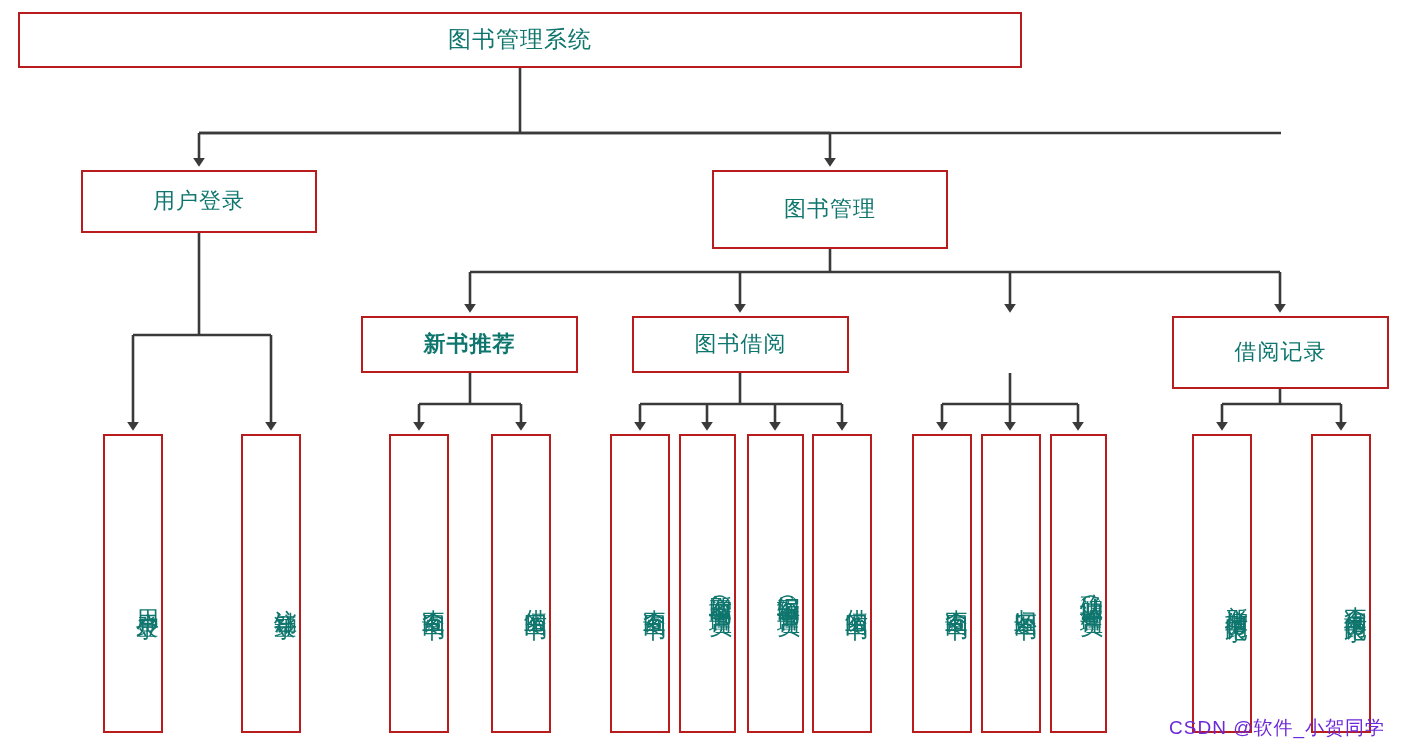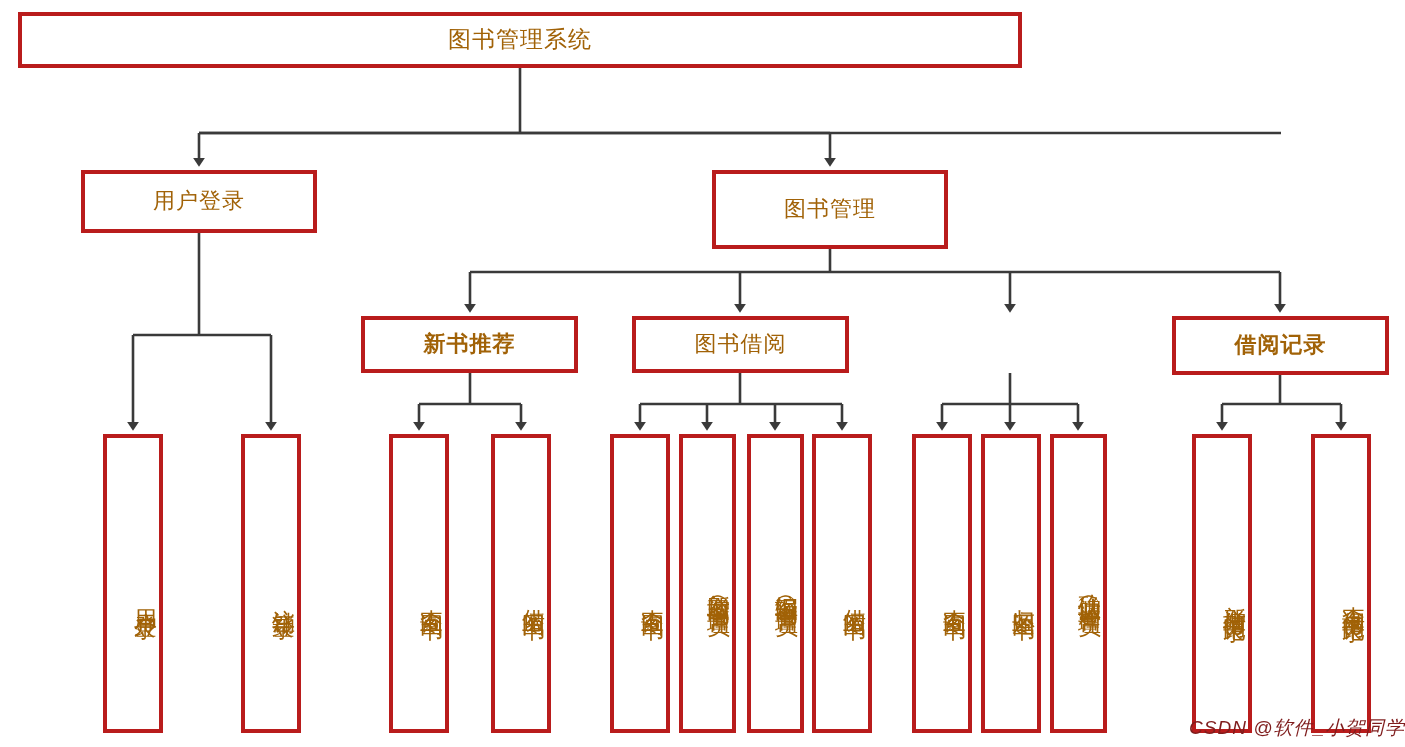--- a/index.html
+++ b/index.html
@@ -21,26 +21,26 @@
     position: absolute;
     left: 0;
     top: 0;
     width: 1405px;
     height: 747px;
     pointer-events: none;
   }
   .node {
     position: absolute;
     box-sizing: border-box;
-    border: 4px solid #b91c1c;
+    border: 2px solid #b91c1c;
     background: #ffffff;
     display: flex;
     align-items: center;
     justify-content: center;
-    color: #a16207;
+    color: #0f766e;
     text-align: center;
   }
   .node.horiz {
     font-size: 22px;
     letter-spacing: 1px;
     line-height: 1.2;
   }
   .node.vert {
     writing-mode: vertical-rl;
     text-orientation: upright;
@@ -49,27 +49,26 @@
     padding-top: 26px;
     align-items: flex-start;
     justify-content: center;
     line-height: 1.15;
   }
   .node.root {
     font-size: 23px;
   }
   #watermark {
     position: absolute;
-    right: 0;
+    right: 20px;
     bottom: 6px;
     font-size: 19px;
-    color: #7f1d1d;
+    color: #6d28d9;
     letter-spacing: 1px;
     white-space: nowrap;
-    font-style: italic;
   }
 </style>
 </head>
 <body>
 
 <div id="canvas">
 
   <svg id="edges" viewBox="0 0 1405 747" xmlns="http://www.w3.org/2000/svg">
     <defs>
       <marker id="arrow" markerWidth="10" markerHeight="12" refX="2.2" refY="6" orient="auto" markerUnits="userSpaceOnUse">
@@ -126,21 +125,21 @@
 
   <div class="node horiz" style="left:81px; top:170px; width:236px; height:63px;">用户登录</div>
 
   <div class="node horiz" style="left:712px; top:170px; width:236px; height:79px;">图书管理</div>
 
   <div class="node horiz" style="left:361px; top:316px; width:217px; height:57px;font-weight:bold;">新书推荐</div>
 
   <div class="node horiz" style="left:632px; top:316px; width:217px; height:57px;">图书借阅</div>
 
 
-  <div class="node horiz" style="left:1172px; top:316px; width:217px; height:59px;font-weight:bold;">借阅记录</div>
+  <div class="node horiz" style="left:1172px; top:316px; width:217px; height:73px;">借阅记录</div>
 
   <div class="node vert" style="left:103px; top:434px; width:60px; height:299px;">用户登录</div>
 
   <div class="node vert" style="left:241px; top:434px; width:60px; height:299px;">注销登录</div>
 
   <div class="node vert" style="left:389px; top:434px; width:60px; height:299px;">查询图书</div>
 
   <div class="node vert" style="left:491px; top:434px; width:60px; height:299px;">借阅图书</div>
 
   <div class="node vert" style="left:610px; top:434px; width:60px; height:299px;">查询图书</div>

